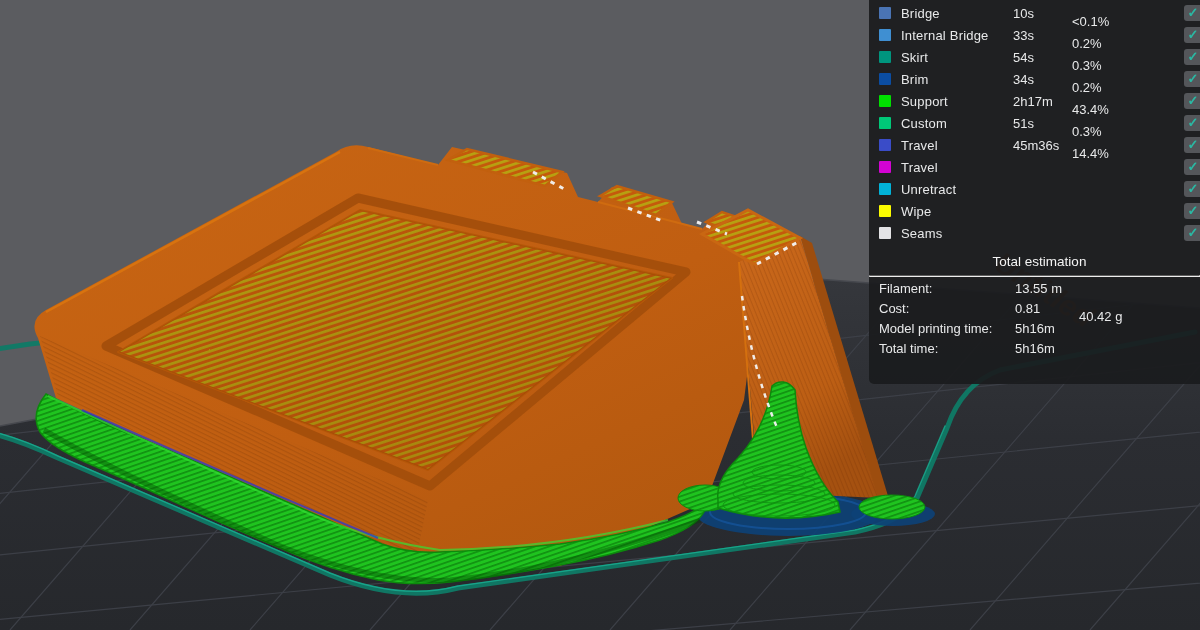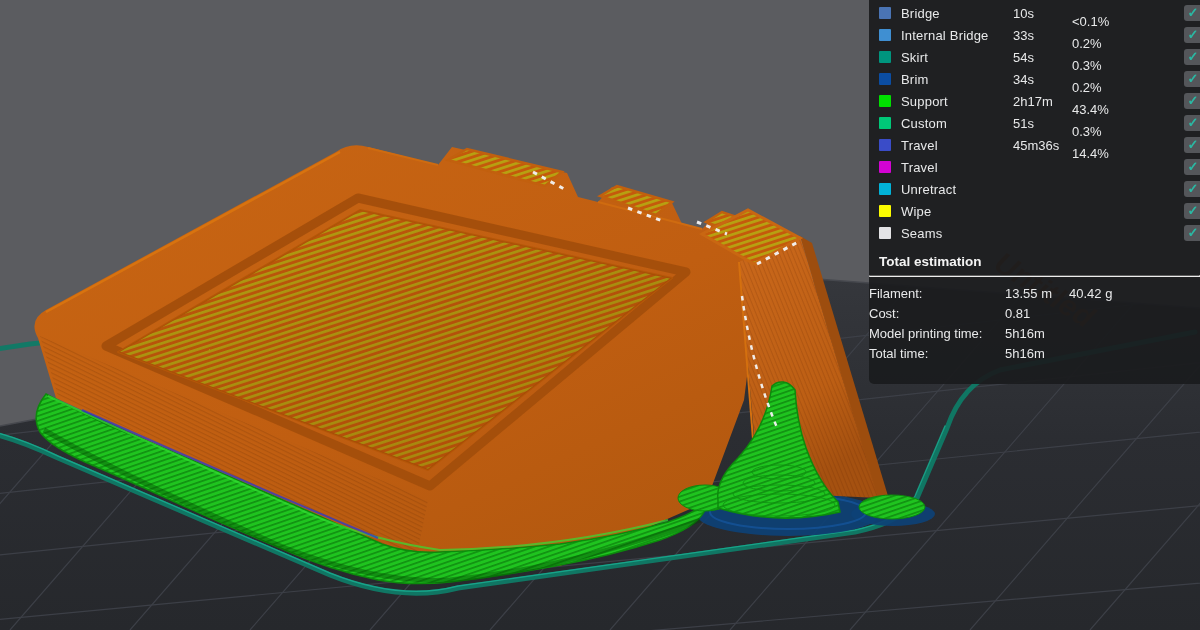--- a/index.html
+++ b/index.html
@@ -14,24 +14,24 @@
   .legend-rows{padding-top:2px;}
   .legend-row{position:relative;height:22px;display:flex;align-items:center;padding-left:10px;}
   .swatch{width:12px;height:12px;border-radius:1px;flex:0 0 12px;margin-right:10px;}
   .legend-label{width:112px;flex:0 0 112px;white-space:nowrap;letter-spacing:.2px;}
   .legend-time{width:59px;flex:0 0 59px;white-space:nowrap;}
   .legend-pct{width:108px;flex:0 0 108px;white-space:nowrap;margin-top:16px;}
   .checkbox{position:absolute;left:315px;top:3px;width:18px;height:16px;border-radius:3px;
             background:#54565A;color:#2BB8A3;font-size:13px;font-weight:bold;
             line-height:16px;text-align:center;cursor:pointer;}
   .checkbox.unchecked{color:transparent;}
-  .totals-title{font-weight:bold;font-size:13.5px;color:#F4F4F4;margin:10px 0 6px 10px;}
+  .totals-title{font-weight:normal;font-size:13.5px;color:#F4F4F4;margin:10px 0 6px 10px;text-align:center;}
   .totals-divider{border-top:1px solid #5E5E5E;margin:0;}
   .totals-rows{padding-top:4px;}
-  .totals-row{display:flex;height:20px;align-items:flex-end;padding-left:0;}
+  .totals-row{display:flex;height:20px;align-items:flex-start;padding-left:10px;}
   .totals-label{width:136px;flex:0 0 136px;white-space:nowrap;}
   .totals-v1{width:64px;flex:0 0 64px;white-space:nowrap;}
   .totals-v2{white-space:nowrap;margin-top:28px;}
 </style>
 </head>
 <body>
 
 <div id="stage">
 
   <svg id="scene" width="1200" height="630" viewBox="0 0 1200 630">

